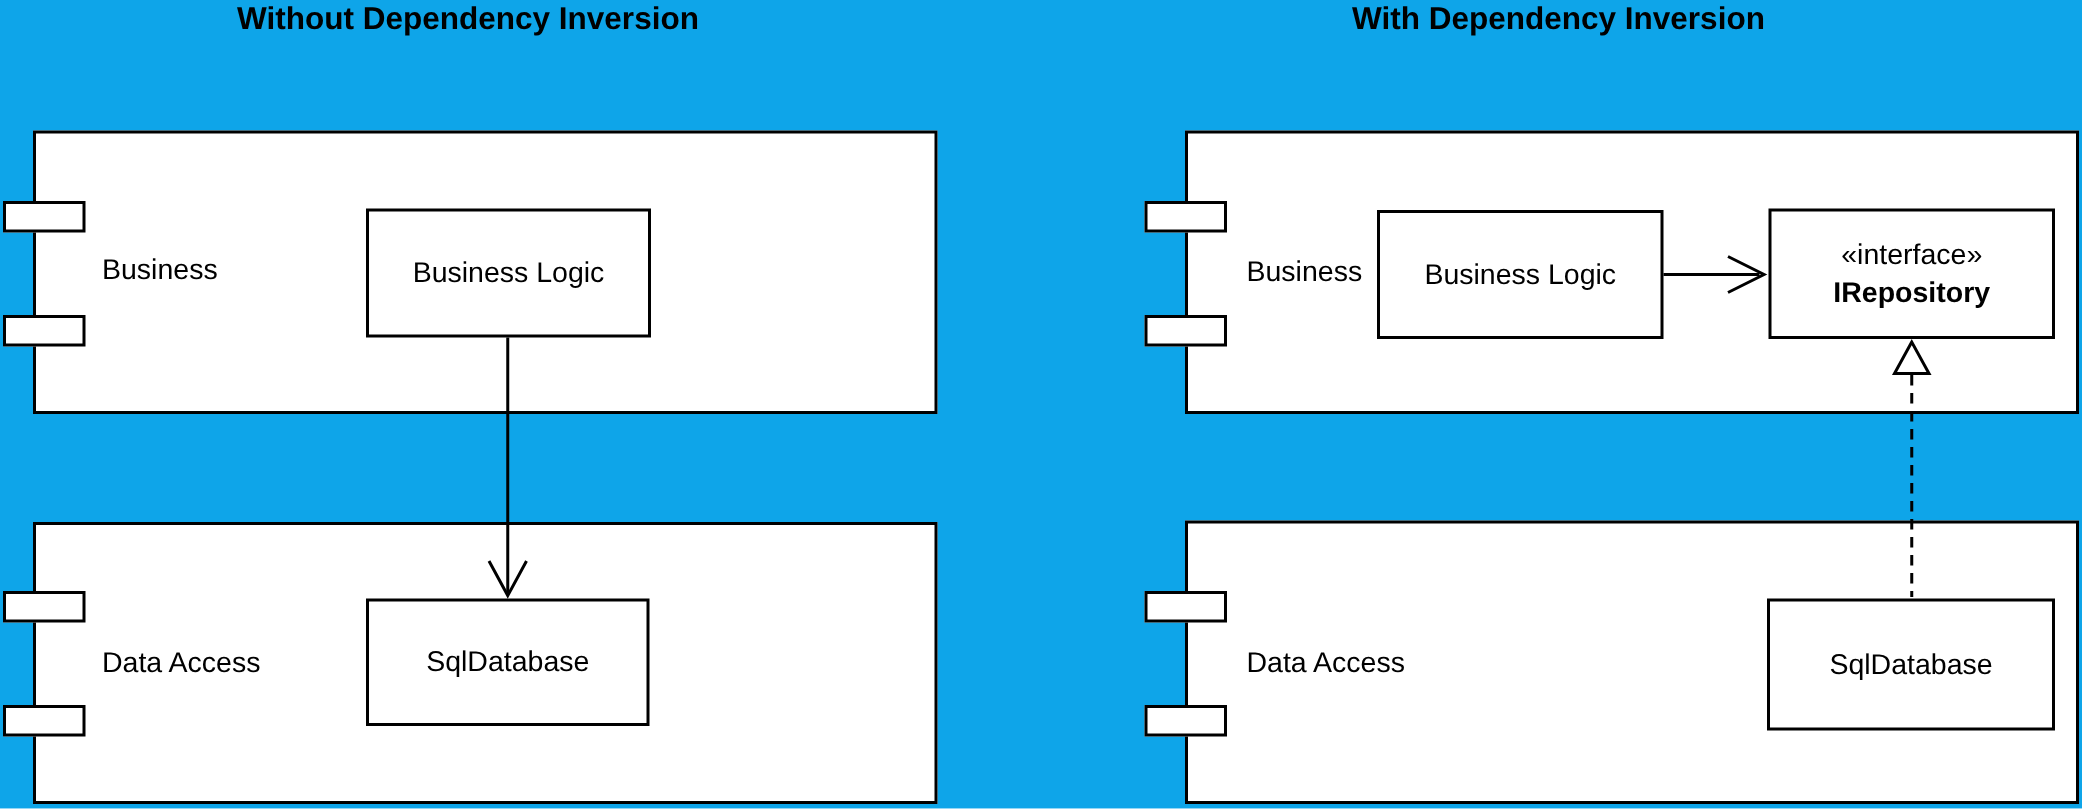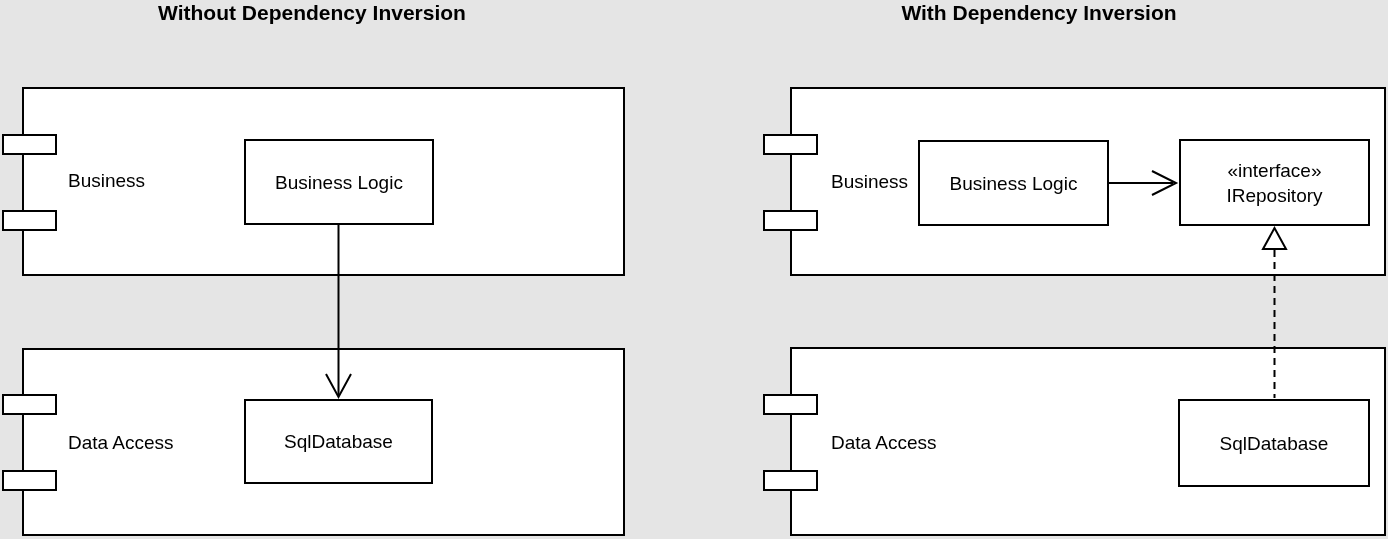--- a/index.html
+++ b/index.html
@@ -6,21 +6,21 @@
     margin: 0;
     padding: 0;
     background: #ffffff;
     font-family: "Liberation Sans", sans-serif;
     color: #000000;
   }
   .canvas {
     position: relative;
     width: 1388px;
     height: 539px;
-    background: #e5e5e5;
+    background: #0ea5e9;
     overflow: hidden;
   }
   .diagram-title {
     position: absolute;
     font-size: 21px;
     font-weight: bold;
     text-align: center;
     white-space: nowrap;
     line-height: 26px;
   }
@@ -55,21 +55,21 @@
     flex-direction: column;
     align-items: center;
     justify-content: center;
     font-size: 19px;
     line-height: 25px;
     text-align: center;
     z-index: 2;
     white-space: nowrap;
   }
   .node .stereotype { font-weight: normal; text-align: center; }
-  .node .iface-name { font-weight: normal; }
+  .node .iface-name { font-weight: bold; }
   .connectors {
     position: absolute;
     left: 0;
     top: 0;
     width: 1388px;
     height: 539px;
     z-index: 4;
     pointer-events: none;
   }
 </style>

